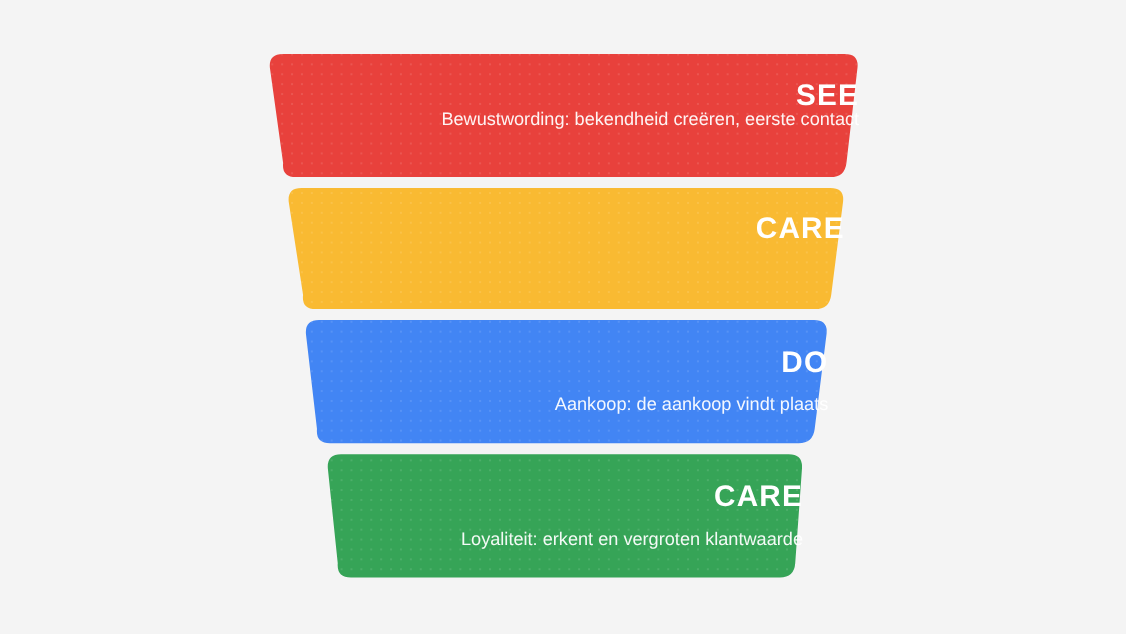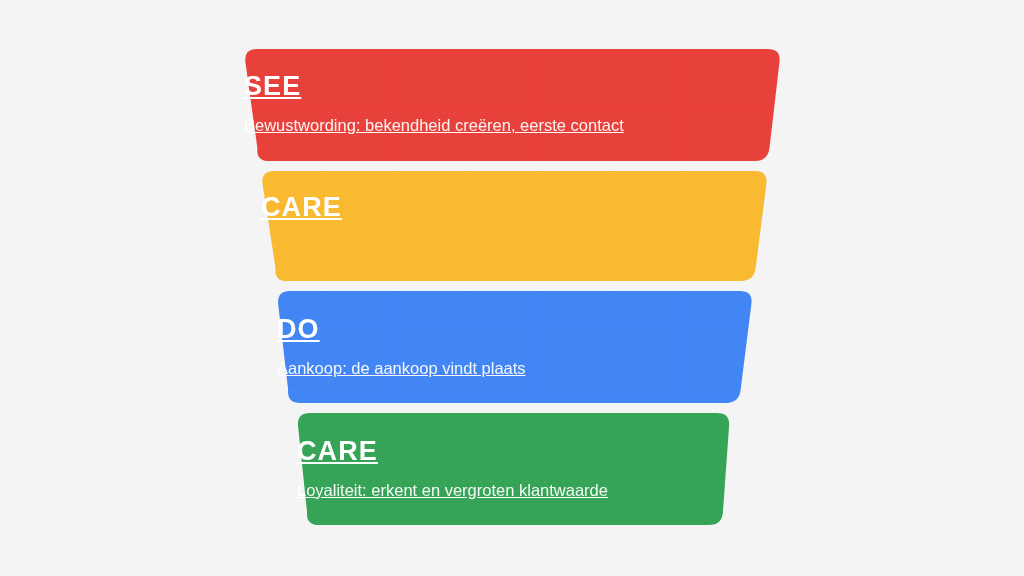--- a/index.html
+++ b/index.html
@@ -56,24 +56,23 @@
     height: 576px;
     pointer-events: none;
     background-image:
       radial-gradient(rgba(255,255,255,0.11) 0.8px, transparent 0.9px);
     background-size: 9px 9px;
     background-position: 0 0;
   }
 
   .text-block {
     position: absolute;
-    text-align: left;
+    text-align: right;
     color: #ffffff;
     pointer-events: none;
-    text-decoration: underline;
     -webkit-font-smoothing: antialiased;
   }
 
   .stage-title {
     font-size: 27px;
     font-weight: 700;
     letter-spacing: 1.1px;
     line-height: 1;
     color: #ffffff;
     margin: 0;
@@ -83,21 +82,21 @@
     font-size: 16.5px;
     font-weight: 400;
     line-height: 1.2;
     color: rgba(255,255,255,0.94);
     margin: 0;
     white-space: nowrap;
   }
 
   
   .tb-0 { left: 244px; top: 73px;  width: 537px; }
-  .tb-0 .stage-subtitle { margin-top: 16px; }
+  .tb-0 .stage-subtitle { }
 
   .tb-1 { left: 261px; top: 194px; width: 507px; }
   .tb-1 .stage-subtitle { margin-top: 16px; }
 
   .tb-2 { left: 277px; top: 316px; width: 476px; }
   .tb-2 .stage-subtitle { margin-top: 16px; }
 
   .tb-3 { left: 297px; top: 438px; width: 433px; }
   .tb-3 .stage-subtitle { margin-top: 16px; }
 </style>

